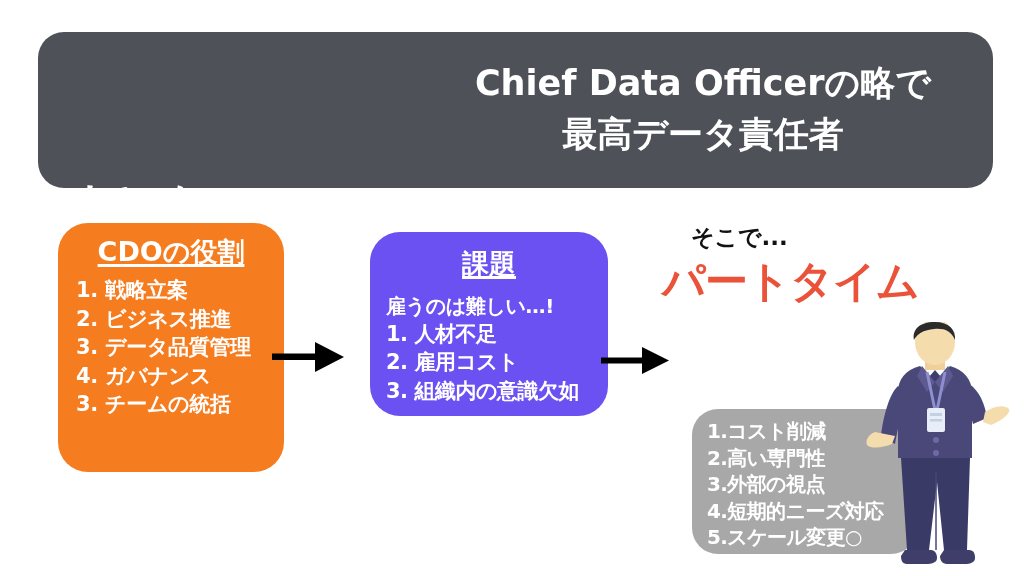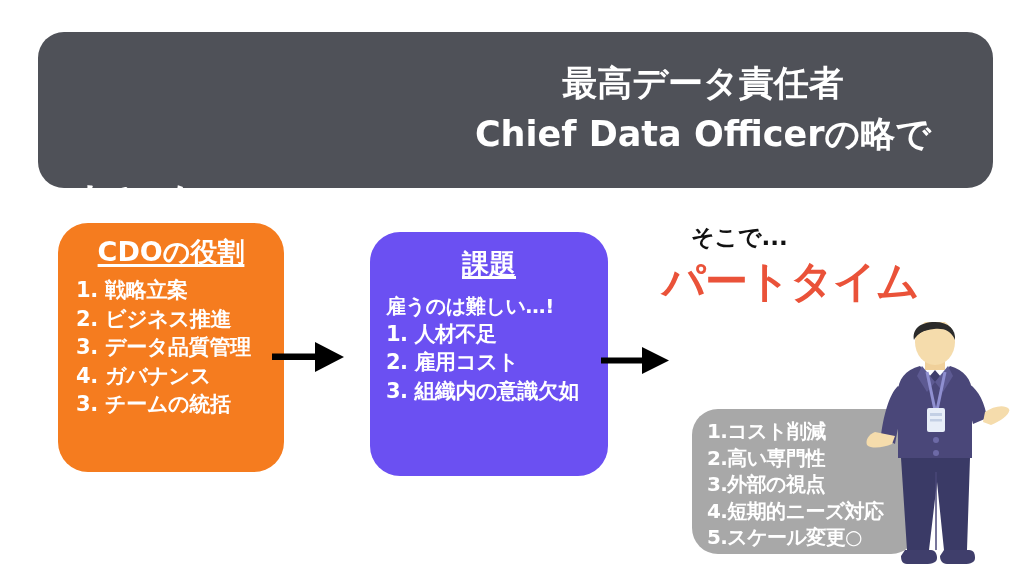--- a/index.html
+++ b/index.html
@@ -94,21 +94,21 @@
     line-height: 1.36;
     white-space: nowrap;
     letter-spacing: -0.3px;
   }
 
   
   .card-issues {
     left: 350px;
     top: 232px;
     width: 238px;
-    height: 244px;
+    height: 184px;
     background: #6B50F2;
     border-radius: 30px;
     padding: 17px 10px 10px 10px;
   }
   .card-issues .card-title {
     display: block;
     text-align: center;
     font-size: 27px;
     line-height: 1.12;
     text-decoration: underline;
@@ -210,22 +210,22 @@
 </style>
 </head>
 <body>
 
 <div class="header-bar">
   <div class="header-left">
     <span class="hl-line">まとめ</span>
     <span class="hl-line">CDOとは？</span>
   </div>
   <div class="header-right">
+    <span class="hr-line">Chief Data Officerの略で</span>
     <span class="hr-line">最高データ責任者</span>
-    <span class="hr-line">Chief Data Officerの略で</span>
   </div>
 </div>
 
 <div class="card card-roles">
   <span class="card-title">CDOの役割</span>
   <ul class="list">
     <li>1. 戦略立案</li>
     <li>2. ビジネス推進</li>
     <li>3. データ品質管理</li>
     <li>4. ガバナンス</li>

